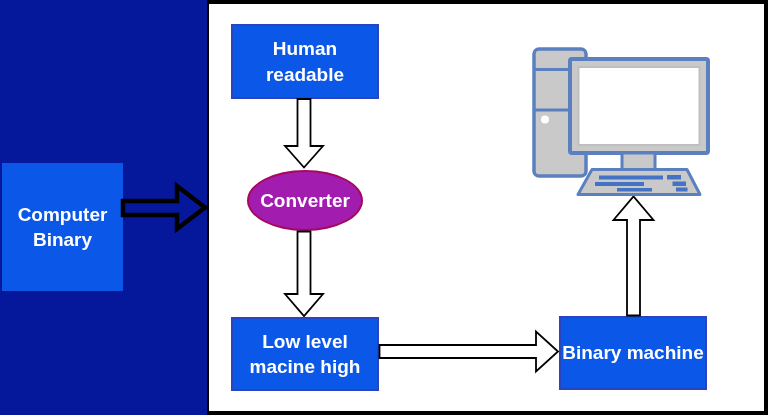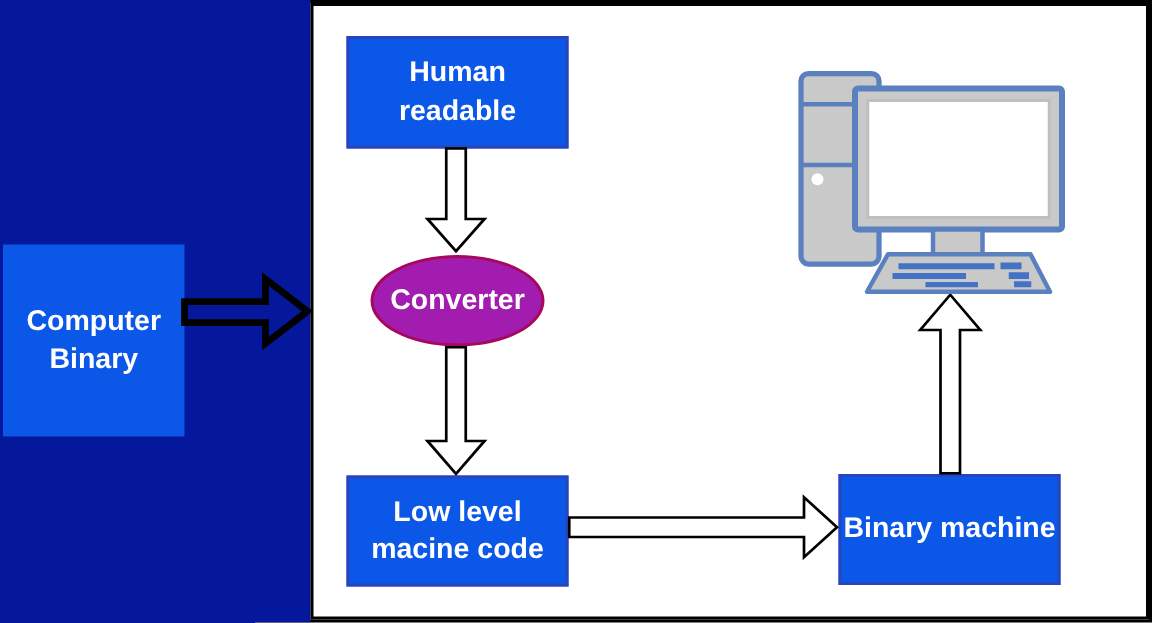--- a/index.html
+++ b/index.html
@@ -50,21 +50,21 @@
 <div id="node-human-readable" class="abs node blue-box bordered">
   <span>Human readable</span>
 </div>
 
 <div id="node-converter" class="abs node">
   <span>Converter</span>
 </div>
 
 <div id="node-low-level" class="abs node blue-box bordered">
   <span>Low level</span>
-  <span>macine code</span>
+  <span>macine high</span>
 </div>
 
 <div id="node-binary-machine" class="abs node blue-box bordered">
   <span>Binary machine</span>
 </div>
 
 <div id="arrow-layer" class="abs">
   <svg width="768" height="415" viewBox="0 0 768 415" xmlns="http://www.w3.org/2000/svg">
 
     <polygon points="123,201 177,201 177,186 205,207.5 177,229 177,215 123,215" fill="#05189B" stroke="#000000" stroke-width="4.5" stroke-linejoin="miter"></polygon>

